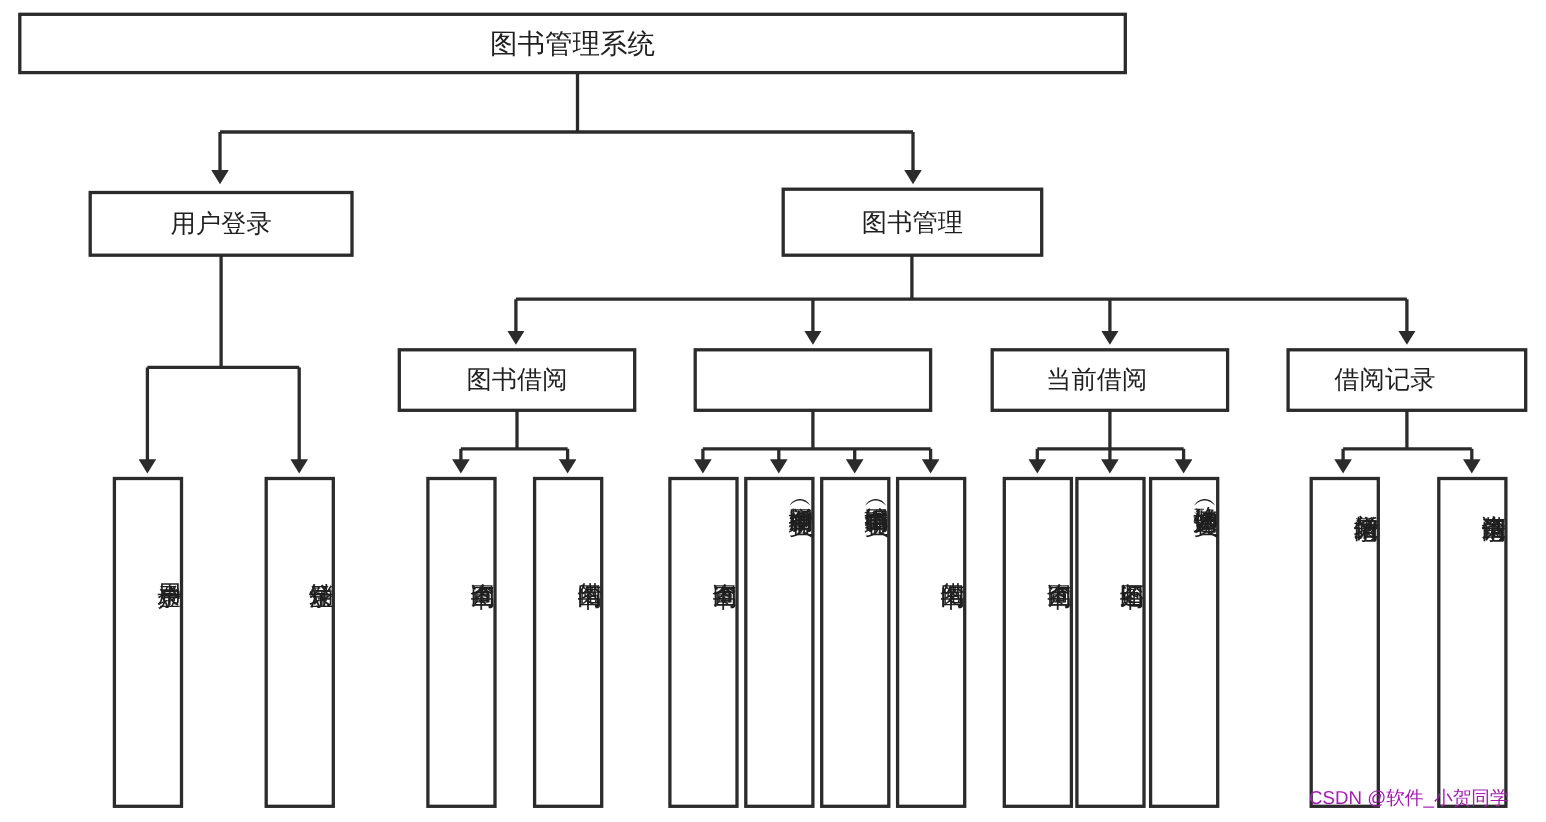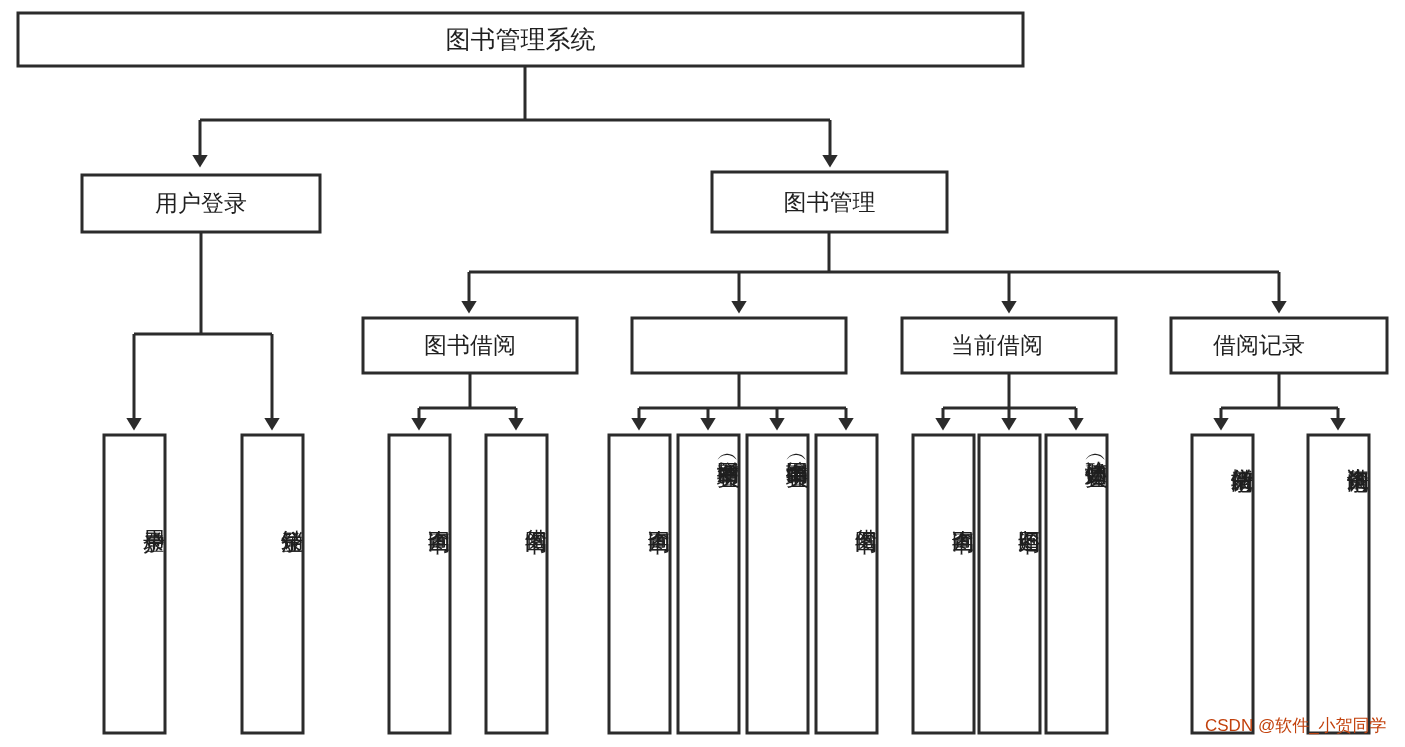--- a/index.html
+++ b/index.html
@@ -27,23 +27,22 @@
   .hbox-text{
     position:absolute;
     display:flex;align-items:center;justify-content:center;
     font-family:"Liberation Sans","DejaVu Sans",sans-serif;
     font-size:23px;color:#1f1f1f;
     pointer-events:none;white-space:nowrap;
   }
   #watermark{
     position:absolute;left:1190px;top:714px;
     font-family:"Liberation Sans","DejaVu Sans",sans-serif;
-    font-size:17px;color:#c2410c;white-space:nowrap;
+    font-size:17px;color:#a21caf;white-space:nowrap;
     pointer-events:none;
-    padding-left:15px;
   }
 </style>
 </head>
 <body>
 
 <div id="stage">
 
   <svg id="diagram" viewBox="0 0 1405 747">
     <defs>
       <marker id="ah" markerWidth="14" markerHeight="16" refX="1.5" refY="8" orient="auto" markerUnits="userSpaceOnUse">

